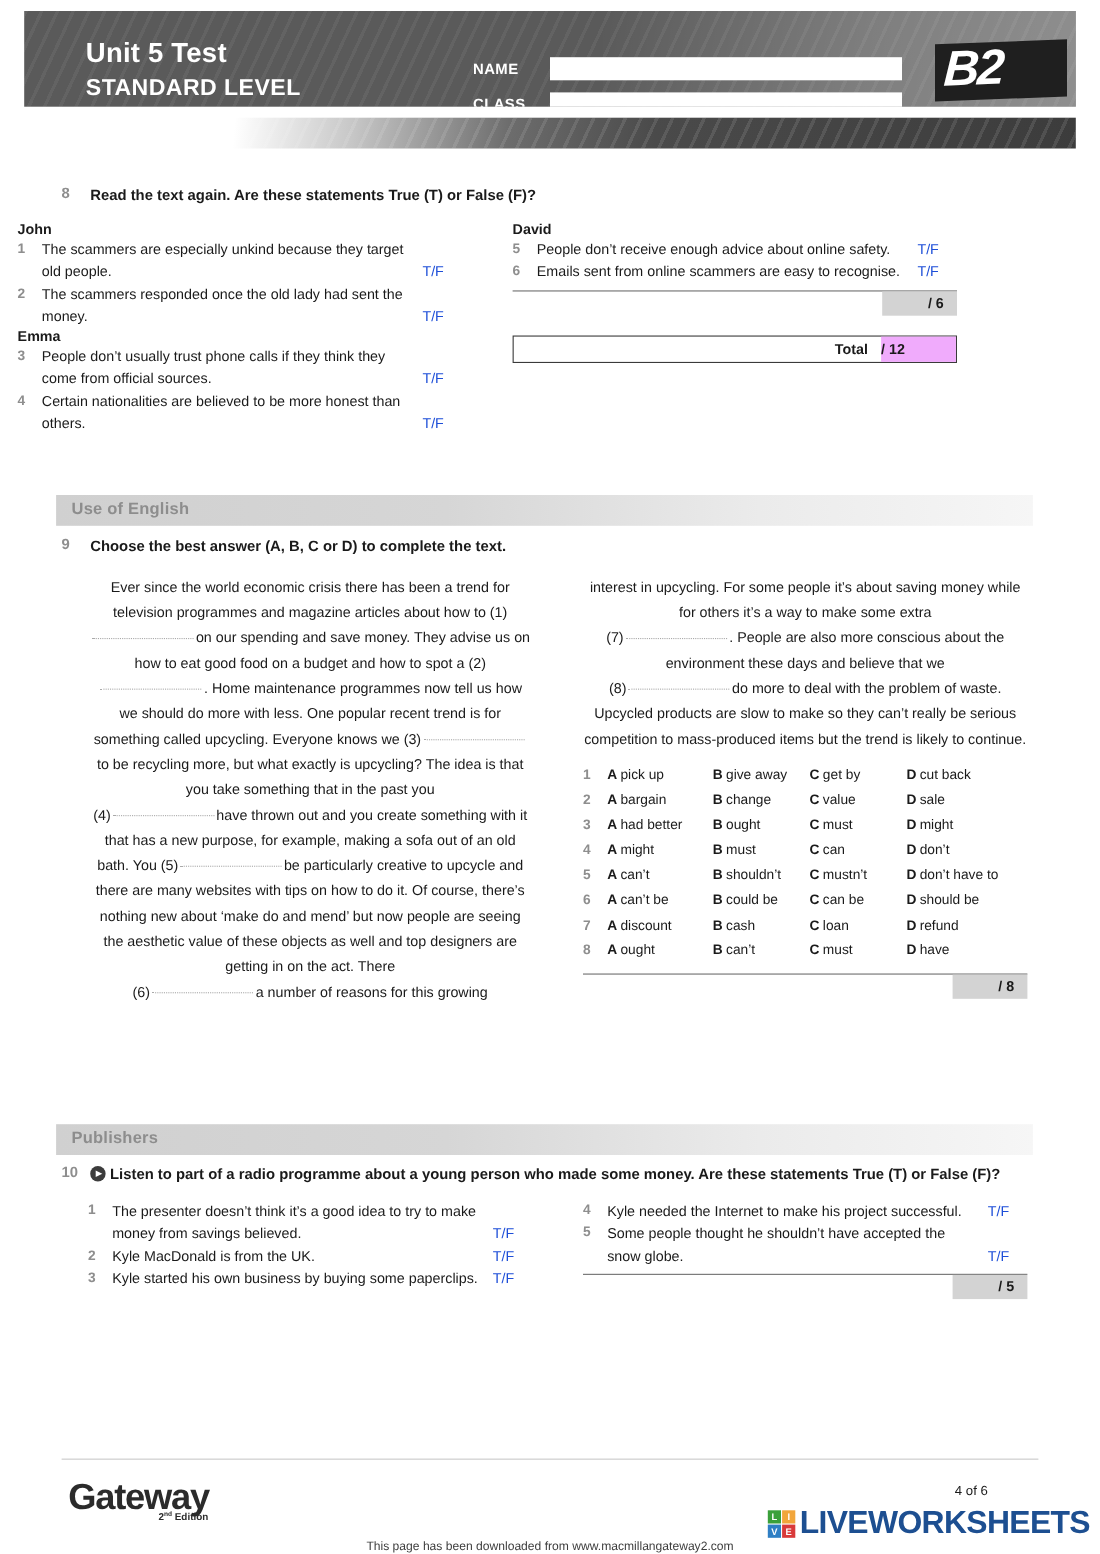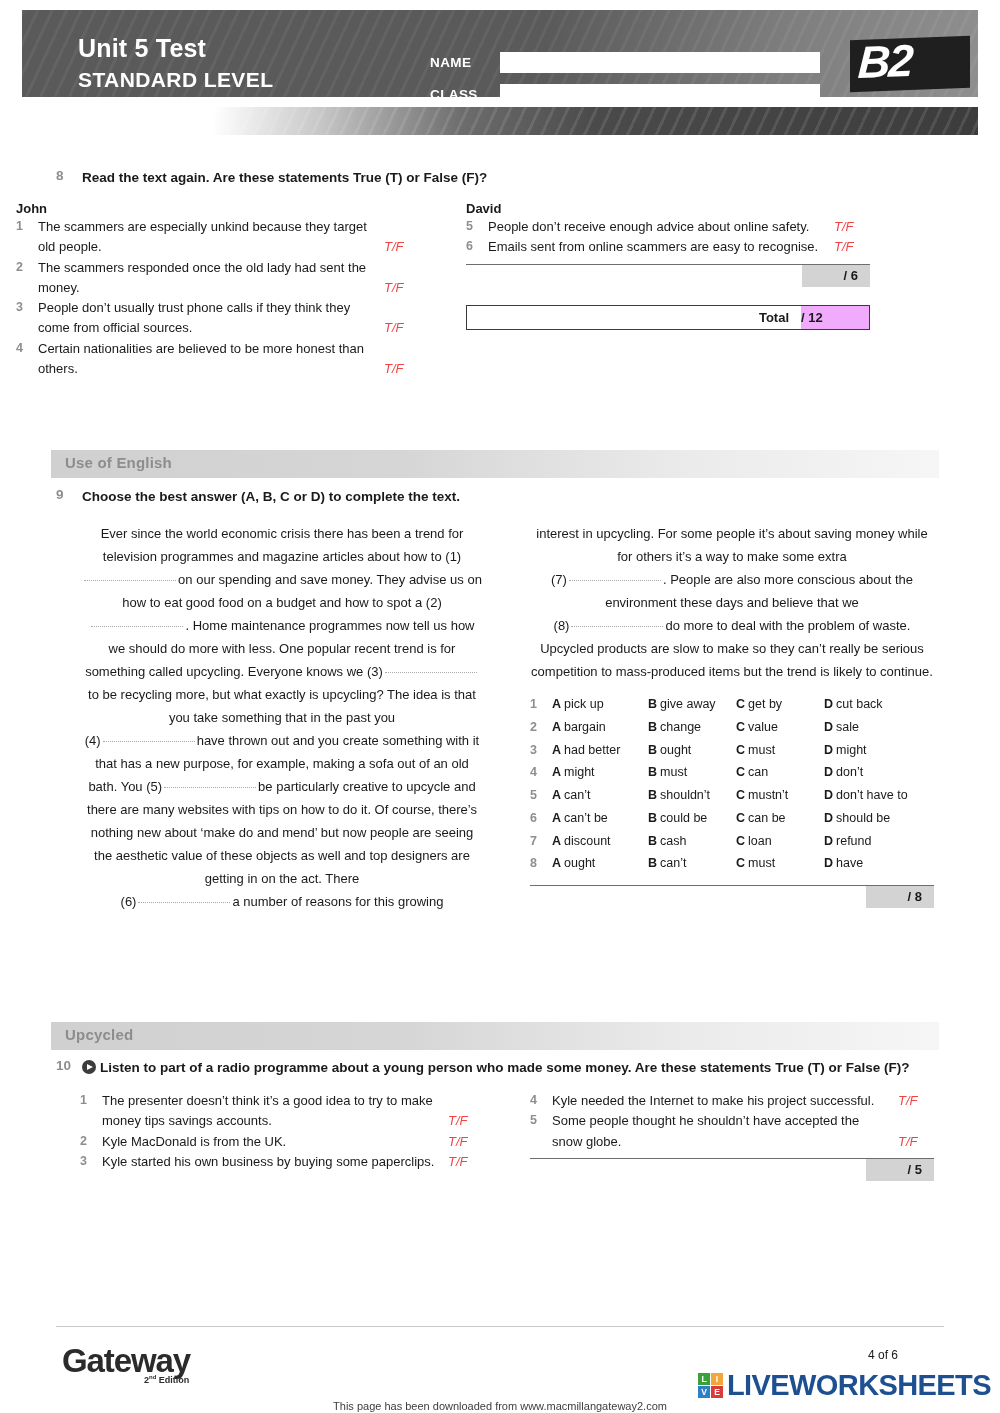--- a/index.html
+++ b/index.html
@@ -159,22 +159,21 @@
   }
   .tf-text {
     flex: 1 1 auto;
     padding-right: 6px;
   }
   .tf-mark {
     flex: 0 0 36px;
     text-align: left;
     align-self: flex-end;
     font-size: 13px;
-    color: #ef4444;
-    font-style: italic;
+    color: #1d4ed8;
   }
 
   
   .score-line {
     border-top: 1.3px solid #6e6e6e;
     margin-top: 6px;
   }
   .score-row {
     display: flex;
     justify-content: flex-end;
@@ -390,20 +389,21 @@
           <span class="tf-text">The scammers are especially unkind because they target old people.</span>
           <span class="tf-mark">T/F</span>
         </div>
         <div class="tf-item">
           <span class="tf-num">2</span>
           <span class="tf-text">The scammers responded once the old lady had sent the money.</span>
           <span class="tf-mark">T/F</span>
         </div>
       </div>
       <div>
+        <div class="group-name">Emma</div>
         <div class="tf-item">
           <span class="tf-num">3</span>
           <span class="tf-text">People don’t usually trust phone calls if they think they come from official sources.</span>
           <span class="tf-mark">T/F</span>
         </div>
         <div class="tf-item">
           <span class="tf-num">4</span>
           <span class="tf-text">Certain nationalities are believed to be more honest than others.</span>
           <span class="tf-mark">T/F</span>
         </div>
@@ -515,34 +515,34 @@
 
       <div class="score-line" style="margin-top:10px;"></div>
       <div class="score-row">
         <div class="score-cell">/ 8</div>
       </div>
     </div>
   </div>
 </div>
 
 <div class="section-banner" style="top:1022px;">
-  <span>Upcycled</span>
+  <span>Publishers</span>
 </div>
 
 <div class="exercise" style="top:1058px;">
   <div class="ex-head">
     <span class="ex-num">10</span>
     <span class="ex-instr"><span class="audio-icon"></span><span>Listen to part of a radio programme about a young person who made some money. Are these statements True (T) or False (F)?</span></span>
   </div>
 
   <div class="cols" style="margin-top:14px;">
     <div class="col">
       <div class="tf-item">
         <span class="tf-num">1</span>
-        <span class="tf-text">The presenter doesn’t think it’s a good idea to try to make money tips savings accounts.</span>
+        <span class="tf-text">The presenter doesn’t think it’s a good idea to try to make money from savings believed.</span>
         <span class="tf-mark">T/F</span>
       </div>
       <div class="tf-item">
         <span class="tf-num">2</span>
         <span class="tf-text">Kyle MacDonald is from the UK.</span>
         <span class="tf-mark">T/F</span>
       </div>
       <div class="tf-item">
         <span class="tf-num">3</span>
         <span class="tf-text">Kyle started his own business by buying some paperclips.</span>

